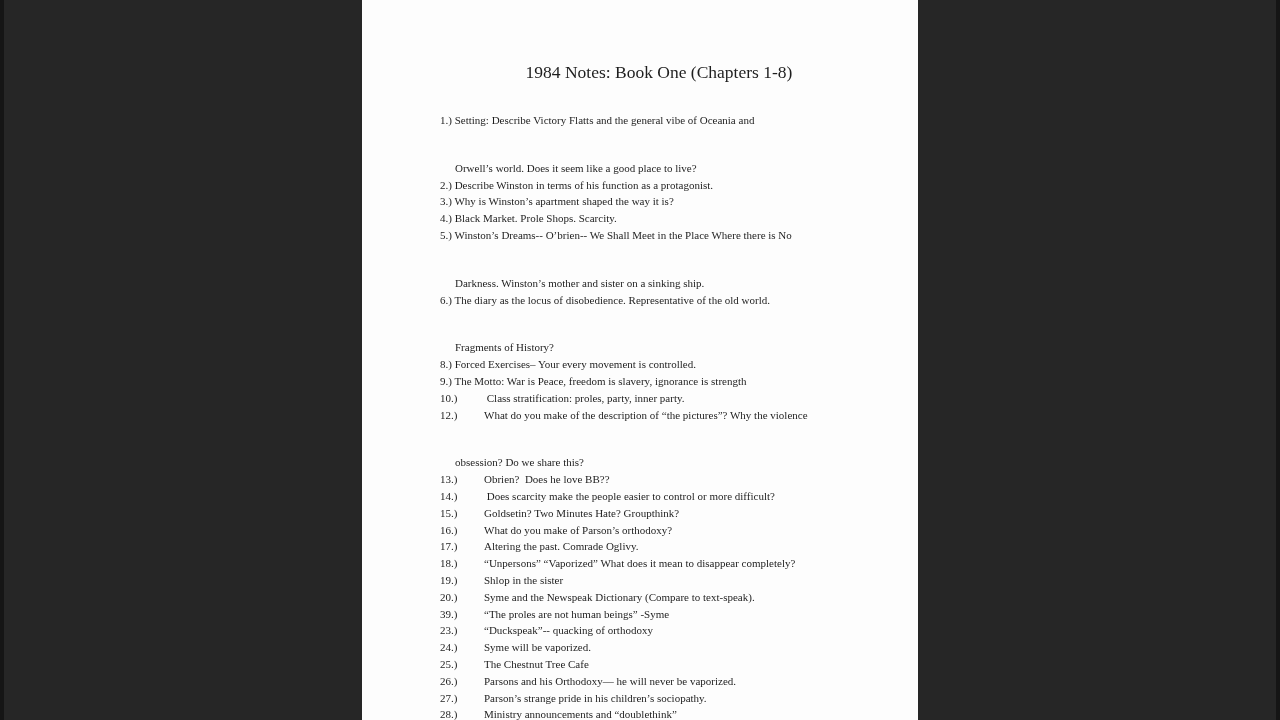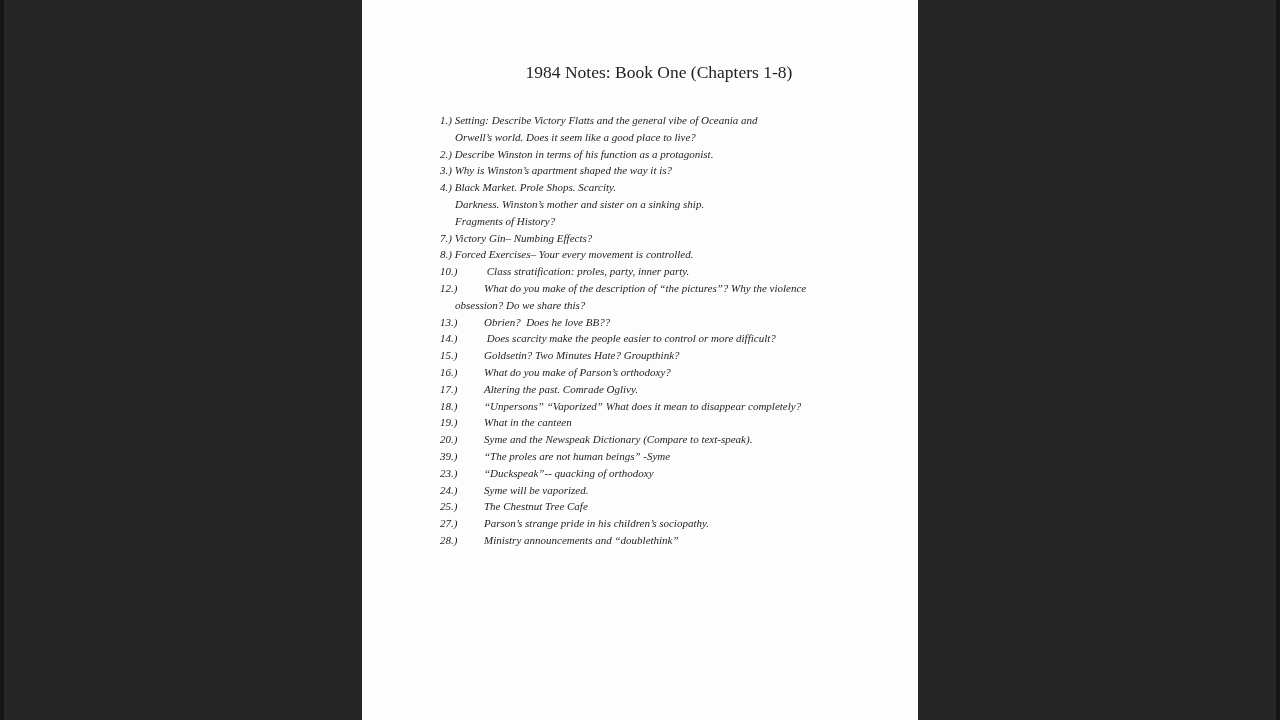--- a/index.html
+++ b/index.html
@@ -35,22 +35,22 @@
     line-height: 24px;
     font-weight: 400;
     text-align: center;
     margin: 0 0 28px 0;
     white-space: pre;
   }
   .notes-list {
     font-size: 11px;
     line-height: 16.8px;
   }
-  .note-line { white-space: pre; font-style: italic; }
-  .note-line.cont { padding-left: 15px; }
+  .note-line { white-space: pre; }
+  .note-line.cont { padding-left: 15px; margin-top: 31px; }
   .num.wide { display: inline-block; width: 44px; }
 </style>
 </head>
 <body>
 
 <div class="edge-strip left"></div>
 <div class="edge-strip right"></div>
 
 <div class="paper">
   <h1 class="doc-title">1984 Notes: Book One (Chapters 1-8)</h1>
@@ -62,30 +62,32 @@
       <div>
         <div class="note-line"><span class="num">2.)</span><span> Describe Winston in terms of his function as a protagonist.</span></div>
       </div>
       <div>
         <div class="note-line"><span class="num">3.)</span><span> Why is Winston’s apartment shaped the way it is?</span></div>
       </div>
       <div>
         <div class="note-line"><span class="num">4.)</span><span> Black Market. Prole Shops. Scarcity.</span></div>
       </div>
       <div>
+        <div class="note-line"><span class="num">5.)</span><span> Winston’s Dreams-- O’brien-- We Shall Meet in the Place Where there is No</span></div>
         <div class="note-line cont">Darkness. Winston’s mother and sister on a sinking ship.</div>
       </div>
       <div>
+        <div class="note-line"><span class="num">6.)</span><span> The diary as the locus of disobedience. Representative of the old world.</span></div>
         <div class="note-line cont">Fragments of History?</div>
       </div>
       <div>
-        <div class="note-line"><span class="num">7.)</span><span> Victory Gin– Numbing Effects?</span></div>
+        <div class="note-line"><span class="num">8.)</span><span> Forced Exercises– Your every movement is controlled.</span></div>
       </div>
       <div>
-        <div class="note-line"><span class="num">8.)</span><span> Forced Exercises– Your every movement is controlled.</span></div>
+        <div class="note-line"><span class="num">9.)</span><span> The Motto: War is Peace, freedom is slavery, ignorance is strength</span></div>
       </div>
       <div>
         <div class="note-line"><span class="num wide">10.)</span><span> Class stratification: proles, party, inner party.</span></div>
       </div>
       <div>
         <div class="note-line"><span class="num wide">12.)</span><span>What do you make of the description of “the pictures”? Why the violence</span></div>
         <div class="note-line cont">obsession? Do we share this?</div>
       </div>
       <div>
         <div class="note-line"><span class="num wide">13.)</span><span>Obrien?  Does he love BB??</span></div>
@@ -99,37 +101,40 @@
       <div>
         <div class="note-line"><span class="num wide">16.)</span><span>What do you make of Parson’s orthodoxy?</span></div>
       </div>
       <div>
         <div class="note-line"><span class="num wide">17.)</span><span>Altering the past. Comrade Oglivy.</span></div>
       </div>
       <div>
         <div class="note-line"><span class="num wide">18.)</span><span>“Unpersons” “Vaporized” What does it mean to disappear completely?</span></div>
       </div>
       <div>
-        <div class="note-line"><span class="num wide">19.)</span><span>What in the canteen</span></div>
+        <div class="note-line"><span class="num wide">19.)</span><span>Shlop in the sister</span></div>
       </div>
       <div>
         <div class="note-line"><span class="num wide">20.)</span><span>Syme and the Newspeak Dictionary (Compare to text-speak).</span></div>
       </div>
       <div>
         <div class="note-line"><span class="num wide">39.)</span><span>“The proles are not human beings” -Syme</span></div>
       </div>
       <div>
         <div class="note-line"><span class="num wide">23.)</span><span>“Duckspeak”-- quacking of orthodoxy</span></div>
       </div>
       <div>
         <div class="note-line"><span class="num wide">24.)</span><span>Syme will be vaporized.</span></div>
       </div>
       <div>
         <div class="note-line"><span class="num wide">25.)</span><span>The Chestnut Tree Cafe</span></div>
       </div>
       <div>
+        <div class="note-line"><span class="num wide">26.)</span><span>Parsons and his Orthodoxy— he will never be vaporized.</span></div>
+      </div>
+      <div>
         <div class="note-line"><span class="num wide">27.)</span><span>Parson’s strange pride in his children’s sociopathy.</span></div>
       </div>
       <div>
         <div class="note-line"><span class="num wide">28.)</span><span>Ministry announcements and “doublethink”</span></div>
       </div>
     </div>
 </div>
 
 </body></html>

